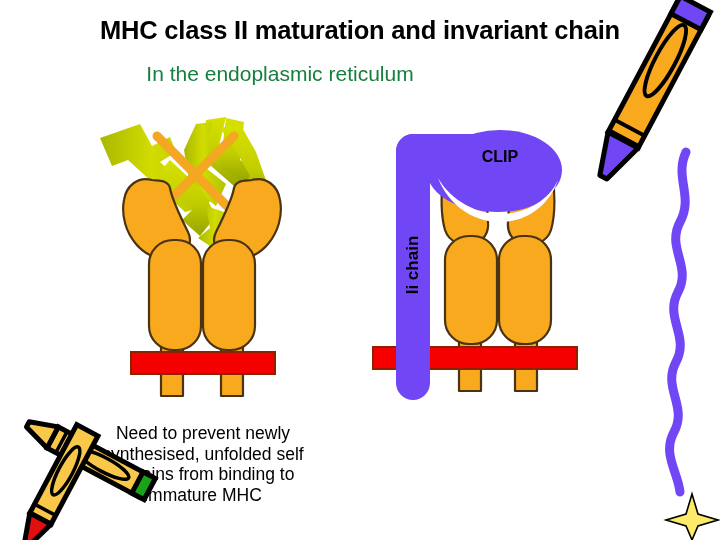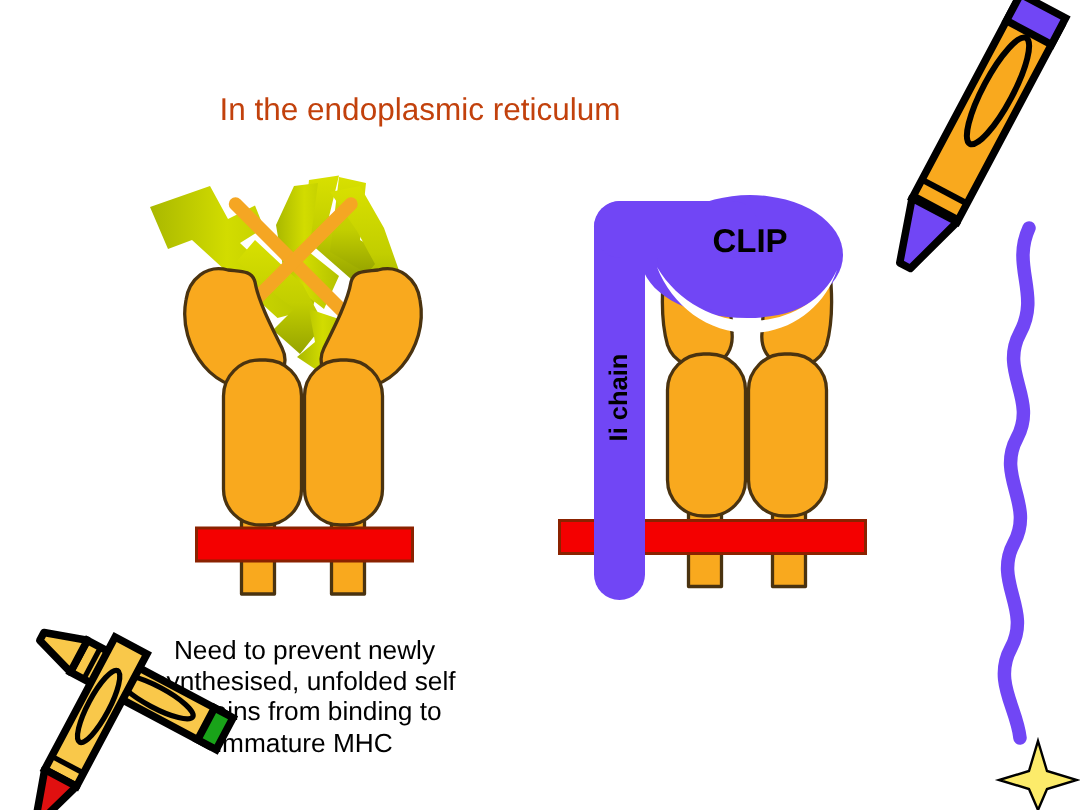--- a/index.html
+++ b/index.html
@@ -28,21 +28,21 @@
     font-weight: bold;
     color: #000000;
     letter-spacing: -0.2px;
     white-space: nowrap;
   }
   #subtitle {
     left: 0; top: 62px;
     width: 560px;
     text-align: center;
     font-size: 21px;
-    color: #c2410c;
+    color: #15803d;
     white-space: nowrap;
   }
 
   
   .caption {
     font-size: 17.5px;
     color: #000000;
     text-align: center;
     line-height: 1.18;
   }
@@ -56,20 +56,21 @@
   }
 
   
   .layer { left: 0; top: 0; }
 </style>
 </head>
 <body>
 
 <div id="slide">
 
+  <div class="abs" id="title">MHC class II maturation and invariant chain</div>
 
   <div class="abs" id="subtitle">In the endoplasmic reticulum</div>
 
   <svg class="abs layer" width="720" height="540">
 
     <defs>
       <linearGradient id="ribGrad" x1="0" y1="0" x2="0" y2="1">
         <stop offset="0%" stop-color="#D8E000"></stop>
         <stop offset="55%" stop-color="#C2CE00"></stop>
         <stop offset="100%" stop-color="#96A400"></stop>
@@ -177,21 +178,21 @@
              C524,214 548,202 558,180
              C550,204 528,222 500,222
              C472,222 448,204 438,178 Z" fill="#ffffff"></path>
   </svg>
 
   <div class="abs" style="left:380px; top:255px; width:66px; height:20px;
               transform: rotate(-90deg); text-align:center;
               font-size:17px; font-weight:bold; color:#000000;">Ii chain</div>
 
   <div class="abs" style="left:452px; top:148px; width:96px; text-align:center;
-              font-size:22px; font-weight:bold; color:#000000;">CLIP</div>
+              font-size:16px; font-weight:bold; color:#000000;">CLIP</div>
 
 
   <svg class="abs layer" width="720" height="540">
 
     <g transform="translate(655,80) rotate(28)">
 
       <rect x="-17" y="-80" width="34" height="148" fill="#F9A91E" stroke="#000000" stroke-width="5"></rect>
 
       <rect x="-17" y="-86" width="34" height="20" fill="#7146F5" stroke="#000000" stroke-width="5"></rect>
 

